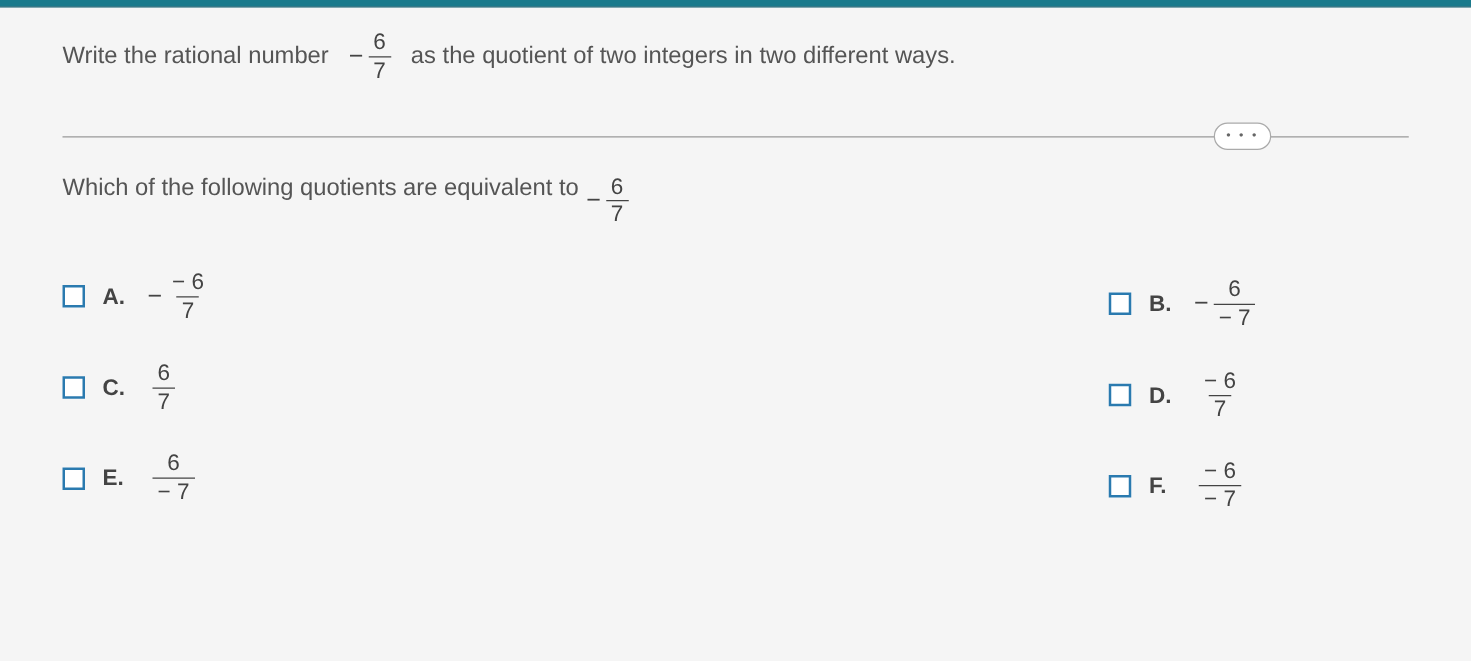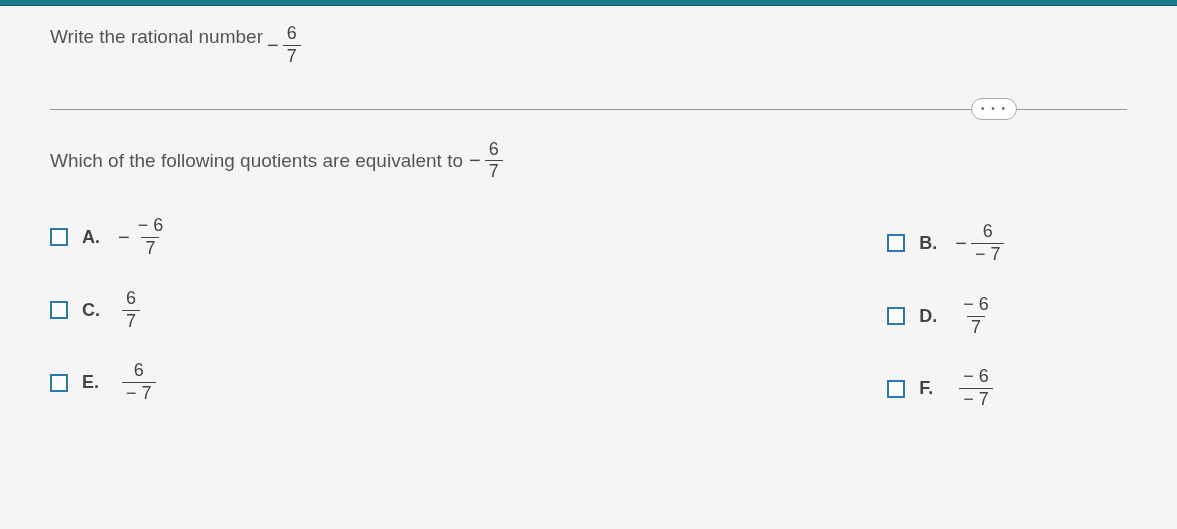--- a/index.html
+++ b/index.html
@@ -17,23 +17,23 @@
       border-bottom: 1px solid #0a5a6c;
     }
     .content {
       padding: 18px 50px 0 50px;
       color: #444;
     }
     .problem-statement {
       font-size: 19px;
       color: #555;
       display: flex;
-      align-items: flex-start;
+      align-items: center;
       flex-wrap: wrap;
-      gap: 4px;
+      gap: 16px;
       line-height: 1.4;
     }
     .divider-row {
       position: relative;
       margin: 42px 0 30px 0;
     }
     .divider {
       border: none;
       border-top: 1px solid #999;
       width: 100%;
@@ -52,21 +52,21 @@
       justify-content: center;
       cursor: pointer;
       font-size: 10px;
       color: #666;
       letter-spacing: 2px;
     }
     .question {
       font-size: 19px;
       color: #555;
       display: flex;
-      align-items: center;
+      align-items: flex-start;
       flex-wrap: wrap;
       gap: 6px;
       margin-bottom: 34px;
     }
     .options {
       display: flex;
       gap: 200px;
     }
     .col { display: flex; flex-direction: column; gap: 30px; }
     .option {
@@ -119,20 +119,21 @@
 
   <div class="problem-statement">
     <span>Write the rational number</span>
     <span class="neg-wrap">
       <span class="neg-sign">−</span>
       <span class="fraction">
         <span class="num">6</span>
         <span class="den">7</span>
       </span>
     </span>
+    <span>as the quotient of two integers in two different ways.</span>
   </div>
 
   <div class="divider-row">
     <hr class="divider">
     <div class="ellipsis-btn">
       <span>• • •</span>
     </div>
   </div>
 
   <div class="question">

